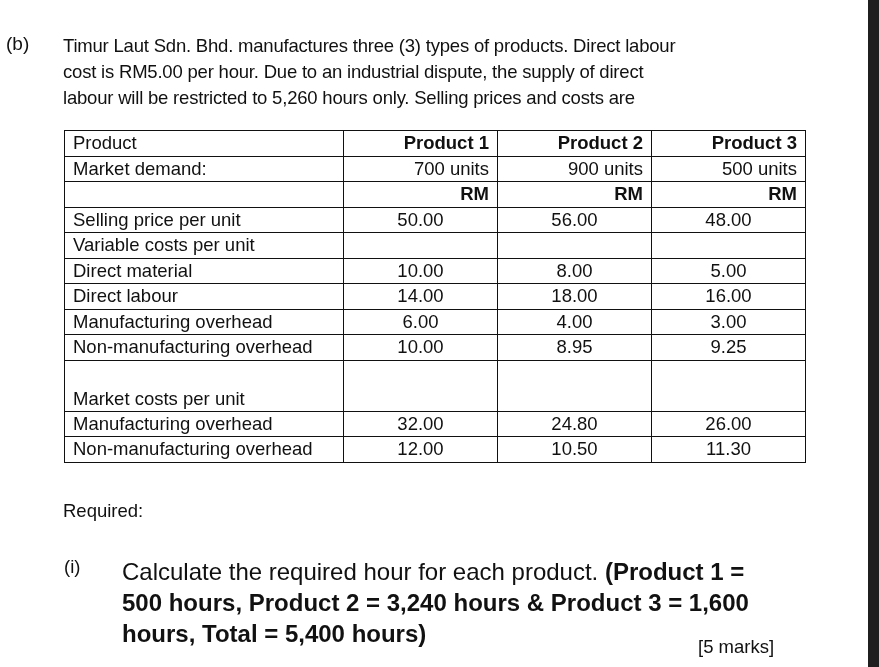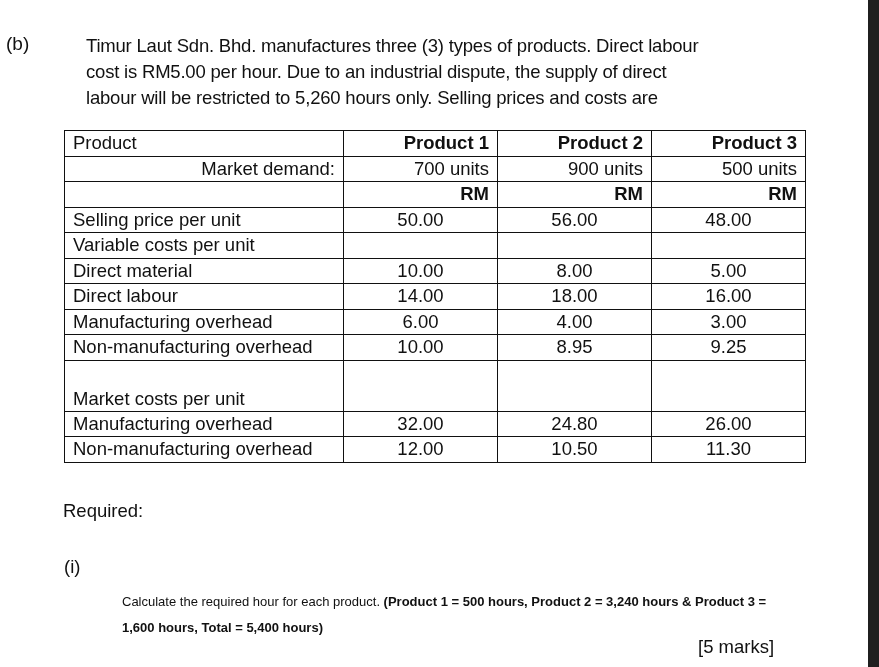--- a/index.html
+++ b/index.html
@@ -6,41 +6,41 @@
     body {
       width: 879px; height: 667px; overflow: hidden; position: relative;
       background: #ffffff; color: #111111;
       font-family: "Liberation Sans", sans-serif;
     }
     .page { position: absolute; left: 0; top: 0; width: 868px; height: 667px; background: #fff; }
     .edge-strip { position: absolute; left: 868px; top: 0; width: 11px; height: 667px; background: #1f1f1f; }
 
     .q-label { position: absolute; left: 6px; top: 33px; font-size: 19px; }
     .intro { position: absolute; left: 63px; top: 33px; width: 740px; font-size: 18.5px; line-height: 26px; letter-spacing: -0.2px; }
-    .intro span { display: block; white-space: nowrap; margin-left: 23px; }
+    .intro span { display: block; white-space: nowrap; }
 
     table.data {
       position: absolute; left: 64px; top: 130px;
       border-collapse: collapse; font-size: 18.5px; table-layout: fixed;
     }
     table.data td {
       border: 1.5px solid #111; padding: 0 8px; height: 24.5px; line-height: 24px;
       white-space: nowrap; overflow: hidden;
     }
     col.c0 { width: 279px; } col.c1 { width: 154px; } col.c2 { width: 154px; } col.c3 { width: 154px; }
     td.num { text-align: center; }
     td.ctr { text-align: right; }
     td.bold { font-weight: bold; }
-    td.indent-center { text-align: right; }
+    td.indent-center { text-align: left; }
     td.indent-var { padding-left: 58px; }
     tr.tall td { height: 50px; vertical-align: bottom; }
 
     .required { position: absolute; left: 63px; top: 500px; font-size: 18.5px; }
     .sub-label { position: absolute; left: 64px; top: 556px; font-size: 18.5px; }
-    .sub-text { position: absolute; left: 122px; top: 556px; width: 660px; font-size: 13px; line-height: 26px; margin-top: 33px; }
+    .sub-text { position: absolute; left: 122px; top: 556px; width: 660px; font-size: 24px; line-height: 31px; }
     .sub-text b { font-weight: bold; }
     .marks { position: absolute; left: 659px; top: 636px; font-size: 18.5px; margin-left: 39px; }
   </style>
 </head>
 <body>
 
 <div class="page">
   <div class="q-label">(b)</div>
   <div class="intro">
     <span>Timur Laut Sdn. Bhd. manufactures three (3) types of products. Direct labour</span>

